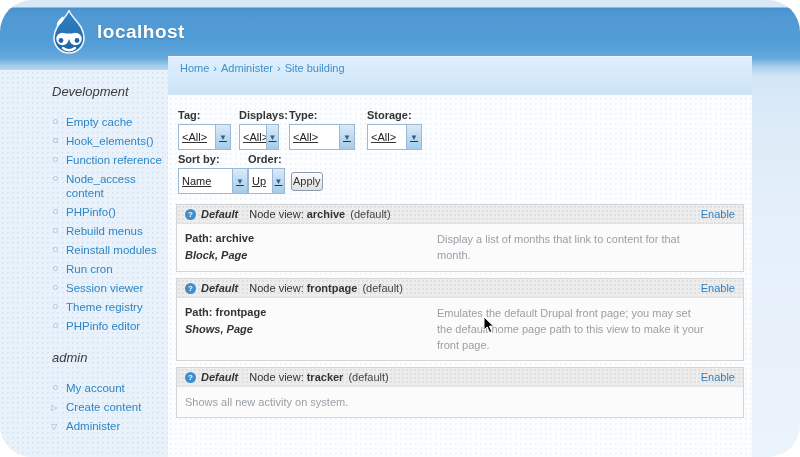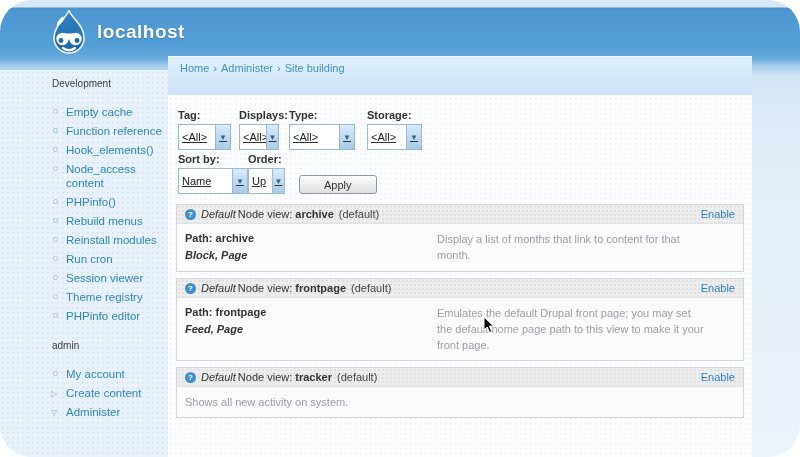--- a/index.html
+++ b/index.html
@@ -16,21 +16,21 @@
   
   .logo { position:absolute; left:47px; top:9px; width:44px; height:47px; }
   .site-name { position:absolute; left:97px; top:21px; font-size:19px; font-weight:bold;
     color:#fff; letter-spacing:.5px; text-shadow:0 1px 2px rgba(0,60,110,.35); }
 
   
   .sidebar { position:absolute; left:0; top:70px; width:168px; bottom:0;
     background:#e9f2fb;
     background-image:radial-gradient(rgba(190,212,235,.45) 1px, transparent 1px);
     background-size:5px 5px; }
-  .side-section-title { margin:8px 0 9px 52px; font-size:10px; color:#3c3c3c; }
+  .side-section-title { margin:14px 0 9px 52px; font-size:13px; color:#3c3c3c;font-style:italic; }
   .side-section-title.second { margin-top:17px; }
   .side-list { list-style:none; margin:16px 6px 0 54px; }
   .side-list li { position:relative; padding-left:12px; line-height:14px; margin-bottom:5px; }
   .side-list a { color:#2d86c5; text-decoration:none; font-size:11.5px; cursor:pointer; }
   .b-circle { position:absolute; left:-1px; top:4px; width:5px; height:5px; border:1px solid #a6c2dc;
     border-radius:50%; background:#f4f9fd; }
   .b-tri { position:absolute; left:-3px; top:1px; font-size:8px; color:#8fb4d8; }
 
   
   .content { position:absolute; left:168px; top:56px; width:584px; bottom:0;
@@ -44,44 +44,44 @@
   .crumb-sep { margin:0 4px; }
 
   .title-row { display:flex; align-items:center; margin:9px 12px 0 12px; }
   .page-title { font-size:14px; font-weight:bold; color:#3a3a3a; margin-right:34px; }
   .tab { font-size:12px; font-weight:bold; color:#2470ad; text-decoration:none;
     padding:3px 10px; margin-right:14px; cursor:pointer; }
   .tab.active { background:#85b9e0; color:#fff; border-radius:3px; }
 
   
   .filters { margin:14px 12px 0 10px; }
-  .f-row { display:flex; align-items:flex-end; margin-bottom:3px; }
+  .f-row { display:flex; align-items:center; margin-bottom:3px; }
   .f-group { display:flex; flex-direction:column; }
   .f-label { font-size:11px; font-weight:bold; color:#333; margin-bottom:3px; white-space:nowrap; }
   .select { border:1px solid #9cb8d2; background:#fff; height:26px; display:flex;
     align-items:center; cursor:pointer;text-decoration:underline; }
   .select .val { flex:1; padding:0 3px; font-size:11px; color:#222; white-space:nowrap; overflow:hidden; }
   .select .arrow { width:15px; align-self:stretch; border-left:1px solid #9cb8d2;
     background:linear-gradient(#d9eafa,#a6cbe8); display:flex; align-items:center;
     justify-content:center; font-size:8px; color:#2a6496; }
-  .apply-btn { margin-top:15px; margin-left:14px; font-size:11px; color:#333;
+  .apply-btn { margin-top:15px; margin-left:6px; font-size:11px; color:#333;
     border:1px solid #8c9bab; border-radius:3px; background:linear-gradient(#fdfdfd,#dfdfdf);
-    padding:2px 24px; height:19px; cursor:pointer; font-family:inherit; }
+    padding:2px 1px; height:19px; cursor:pointer; font-family:inherit; }
 
   
   .views-list { margin:10px 8px 0 8px; }
   .view-row { border:1px solid #d5d5d5; margin-bottom:6px; background:#fbfbfc; }
   .vr-head { display:flex; align-items:center; background:#ededed;
     background-image:radial-gradient(rgba(215,215,215,.6) 1px, transparent 1px);
     background-size:4px 4px;
     border-bottom:1px solid #e2e2e2; padding:3px 8px; font-size:11px; }
   .help-icon { width:11px; height:11px; border-radius:50%; background:#3f8fd0; color:#fff;
     font-size:8px; font-weight:bold; display:inline-flex; align-items:center;
     justify-content:center; margin-right:5px; cursor:pointer; flex:0 0 auto; }
-  .vr-type { font-style:italic; margin-right:2px; }
+  .vr-type { font-style:italic; margin-right:11px;font-weight:bold; }
   .vr-kind { margin-right:3px; }
   .vr-name { font-weight:bold; margin-right:5px; }
   .vr-suffix { color:#444; }
   .enable-link { margin-left:auto; color:#2e7fc0; text-decoration:none; cursor:pointer; }
   .vr-body { display:flex; padding:6px 8px 7px 8px; }
   .vr-left { width:252px; flex:0 0 auto; }
   .vr-left div { line-height:17px;font-weight:bold; }
   .vr-displays { font-style:italic; }
   .vr-desc { flex:1; color:#9aa0a5; line-height:16px; padding-top:1px; padding-right:28px; }
 
@@ -108,22 +108,22 @@
     <circle cx="30" cy="31.5" r="2.4" fill="#1b65a8"></circle>
     <path d="M16,39 Q22,43.5 28,39" stroke="#fff" stroke-width="2.4" fill="none" stroke-linecap="round"></path>
   </svg>
   <div class="site-name">localhost</div>
 
   <div class="sidebar">
     <div class="side-section-title">Development</div>
     <ul class="side-list">
       <li><span class="b-circle"></span><a>Empty cache</a></li>
       <li><span class="b-circle"></span></li>
+      <li><span class="b-circle"></span><a>Hook_elements()</a></li>
       <li><span class="b-circle"></span><a>Function reference</a></li>
-      <li><span class="b-circle"></span><a>Hook_elements()</a></li>
       <li><span class="b-circle"></span><a>Node_access content</a></li>
       <li><span class="b-circle"></span><a>PHPinfo()</a></li>
       <li><span class="b-circle"></span><a>Rebuild menus</a></li>
       <li><span class="b-circle"></span><a>Reinstall modules</a></li>
       <li><span class="b-circle"></span><a>Run cron</a></li>
       <li><span class="b-circle"></span><a>Session viewer</a></li>
       <li><span class="b-circle"></span><a>Theme registry</a></li>
       <li><span class="b-circle"></span><a>PHPinfo editor</a></li>
     </ul>
     <div class="side-section-title second">admin</div>
@@ -218,21 +218,21 @@
           <span class="help-icon">?</span>
           <span class="vr-type">Default</span>
           <span class="vr-kind">Node view:</span>
           <span class="vr-name">frontpage</span>
           <span class="vr-suffix">(default)</span>
           <a class="enable-link">Enable</a>
         </div>
         <div class="vr-body">
           <div class="vr-left">
             <div>Path: frontpage</div>
-            <div class="vr-displays">Feed, Page</div>
+            <div class="vr-displays">Shows, Page</div>
           </div>
           <div class="vr-desc">Emulates the default Drupal front page; you may set the default home page path to this view to make it your front page.</div>
         </div>
       </div>
 
       <div class="view-row">
         <div class="vr-head">
           <span class="help-icon">?</span>
           <span class="vr-type">Default</span>
           <span class="vr-kind">Node view:</span>

